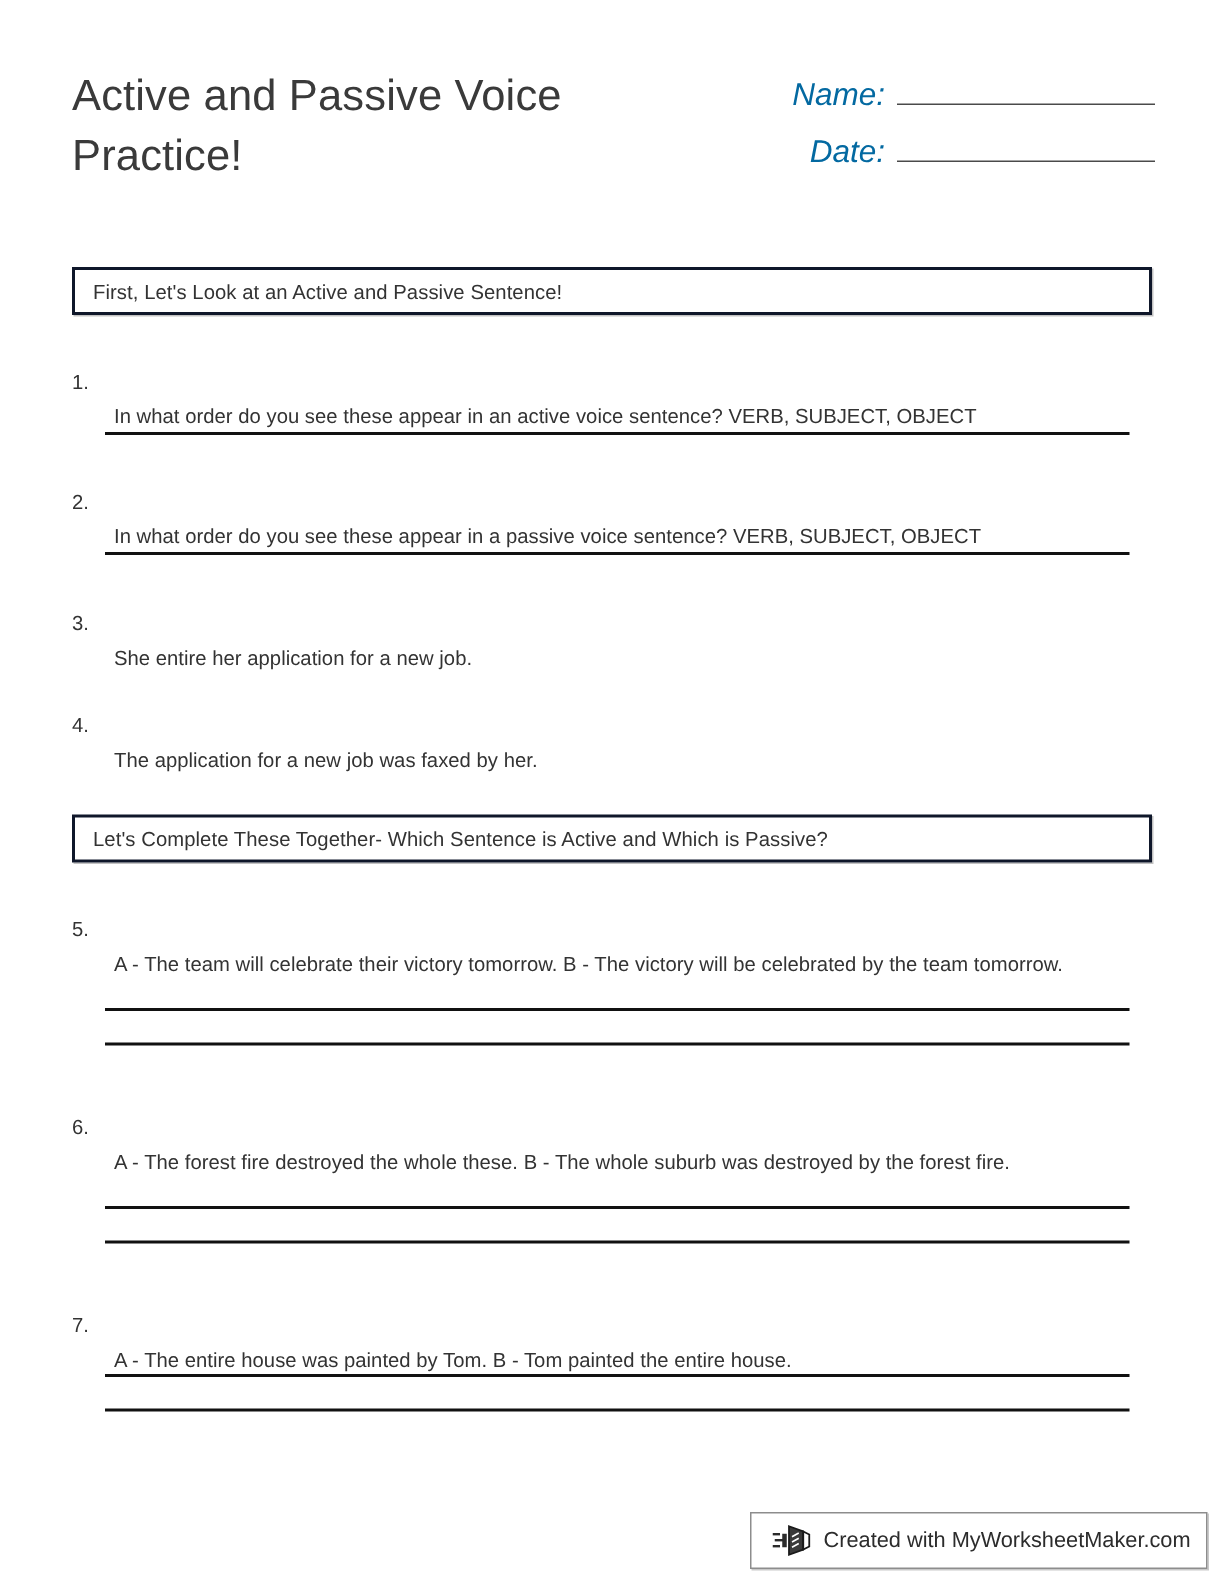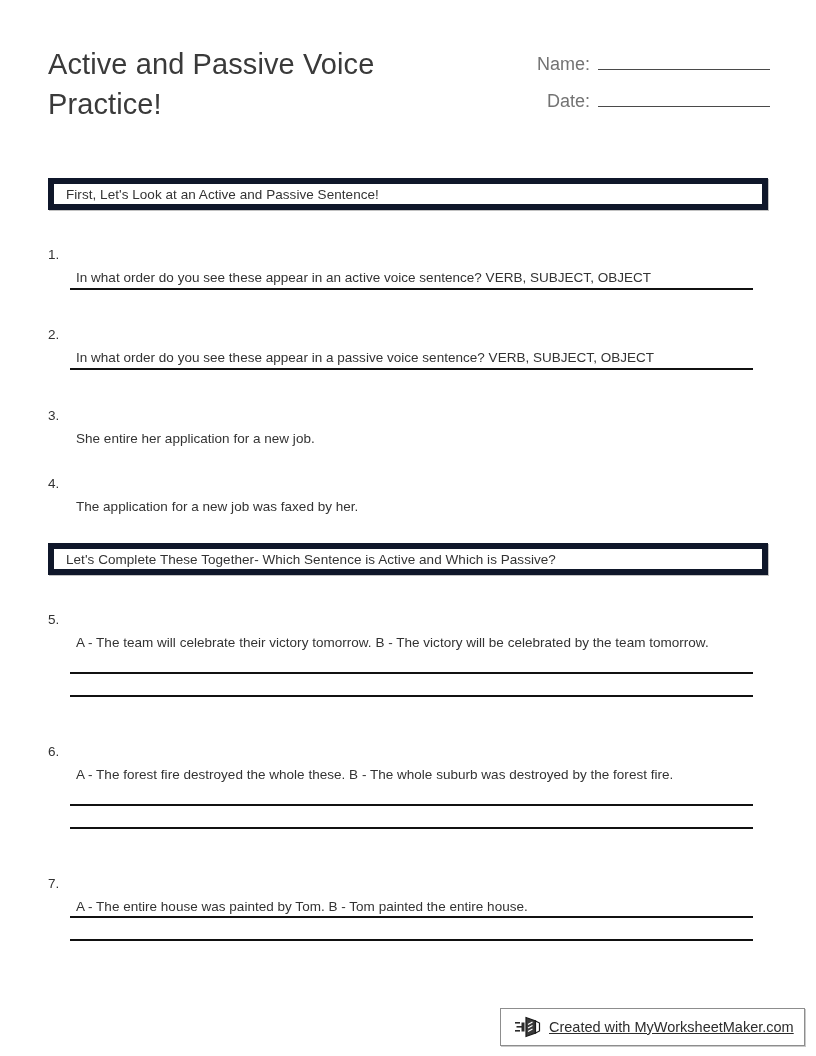--- a/index.html
+++ b/index.html
@@ -48,38 +48,39 @@
     top: 8px;
     width: 290px;
   }
   .nd-row {
     display: flex;
     align-items: baseline;
     justify-content: flex-end;
     margin-bottom: 14px;
   }
   .nd-label {
-    font-size: 18px;
-    color: #737373;
+    font-size: 21px;
+    color: #0369a1;
     margin-right: 8px;
     white-space: nowrap;
+    font-style: italic;
   }
   .nd-line {
     width: 172px;
     border-bottom: 1.4px solid #4a4a4a;
     height: 17px;
   }
 
   
   .section-box {
     position: absolute;
     left: 48px;
     width: 720px;
     height: 32px;
-    border: 6px solid #0f172a;
+    border: 2px solid #0f172a;
     background: #ffffff;
     box-sizing: border-box;
     display: flex;
     align-items: center;
     box-shadow: 1px 1px 0 rgba(120,120,120,0.45);
   }
   .section-box .label {
     font-size: 13.5px;
     color: #333333;
     padding-left: 12px;
@@ -144,21 +145,20 @@
     height: 24px;
     margin-left: 14px;
     margin-right: 8px;
     flex: 0 0 26px;
     display: block;
   }
   .footer-text {
     font-size: 14.5px;
     color: #2c2c2c;
     white-space: nowrap;
-    text-decoration: underline;
   }
 </style>
 </head>
 <body>
 
 <div class="page">
 
   <div class="header">
     <div class="title">Active and Passive Voice Practice!</div>
 

